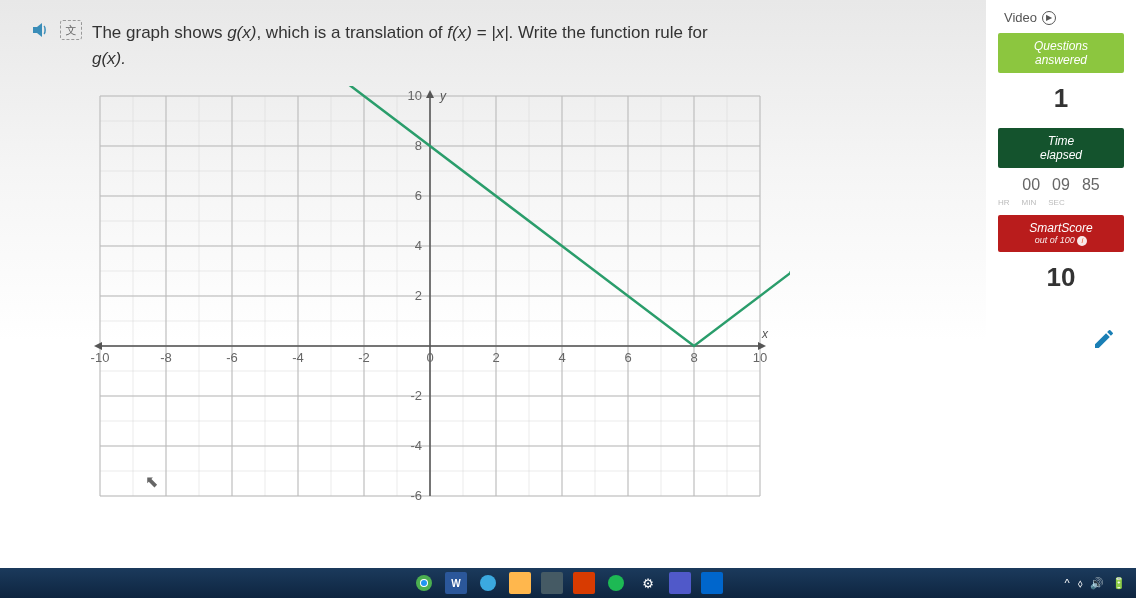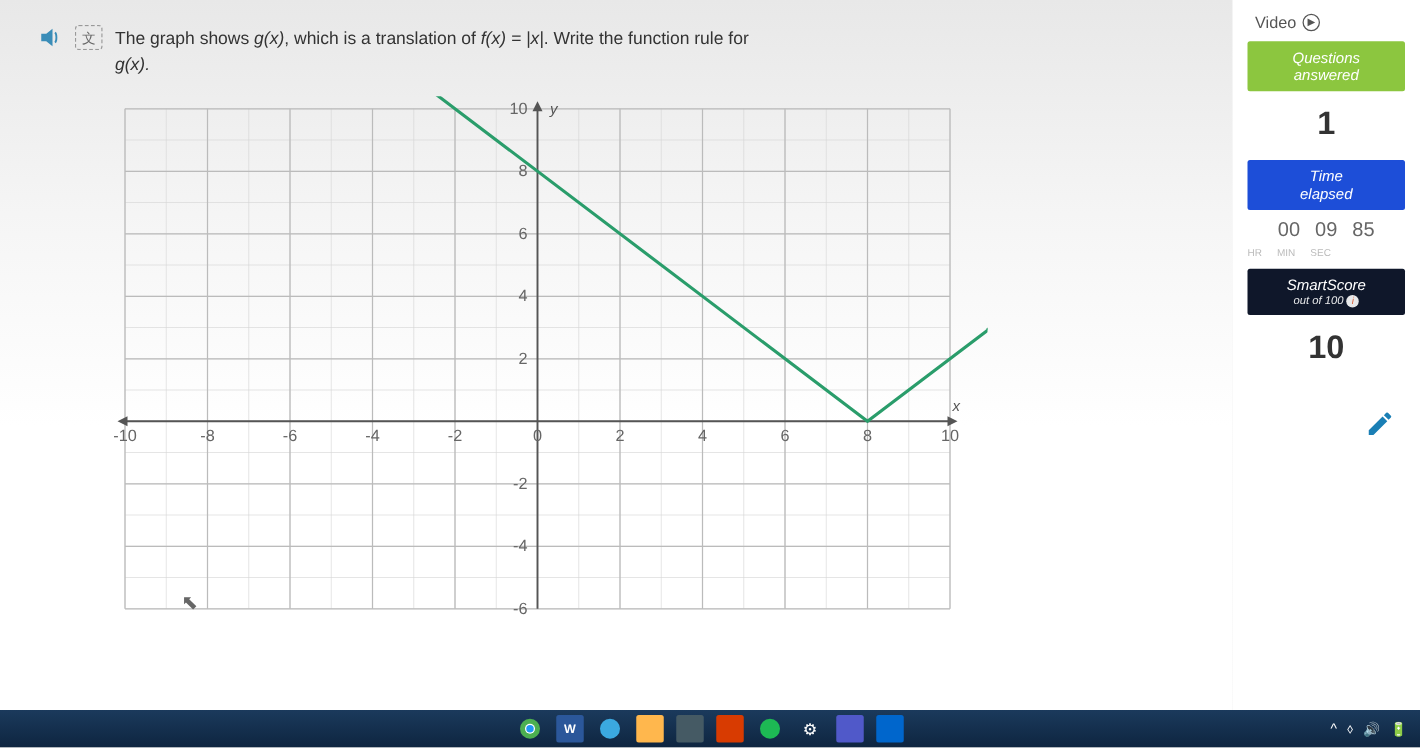--- a/index.html
+++ b/index.html
@@ -38,21 +38,21 @@
   width: 22px;
   height: 20px;
   border: 1px dashed #999;
   border-radius: 3px;
   font-size: 11px;
   color: #666;
   cursor: pointer;
 }
 .question-text {
   color: #333;
-  font-size: 14px;
+  font-size: 17px;
   line-height: 1.5;
 }
 .question-text .italic { font-style: italic; }
 .graph-wrap {
   margin-top: 15px;
   margin-left: 40px;
   position: relative;
   width: 720px;
   height: 420px;
 }
@@ -93,22 +93,22 @@
 .badge {
   width: 100%;
   text-align: center;
   color: #fff;
   padding: 6px 4px;
   font-size: 12px;
   border-radius: 2px;
   font-style: italic;
 }
 .badge-green { background: #8cc63f; }
-.badge-teal { background: #1d4ed8; }
-.badge-orange { background: #0f172a; }
+.badge-teal { background: #14532d; }
+.badge-orange { background: #b91c1c; }
 .big-num {
   font-size: 26px;
   font-weight: bold;
   color: #333;
   margin: 2px 0 6px 0;
 }
 .time-row {
   display: flex;
   justify-content: center;
   gap: 12px;

